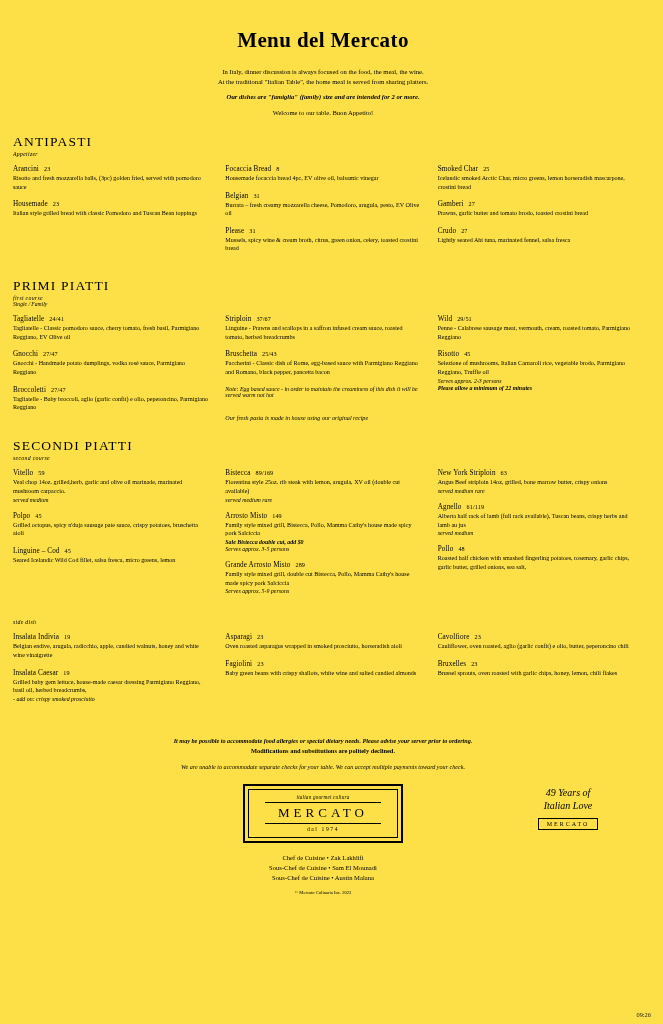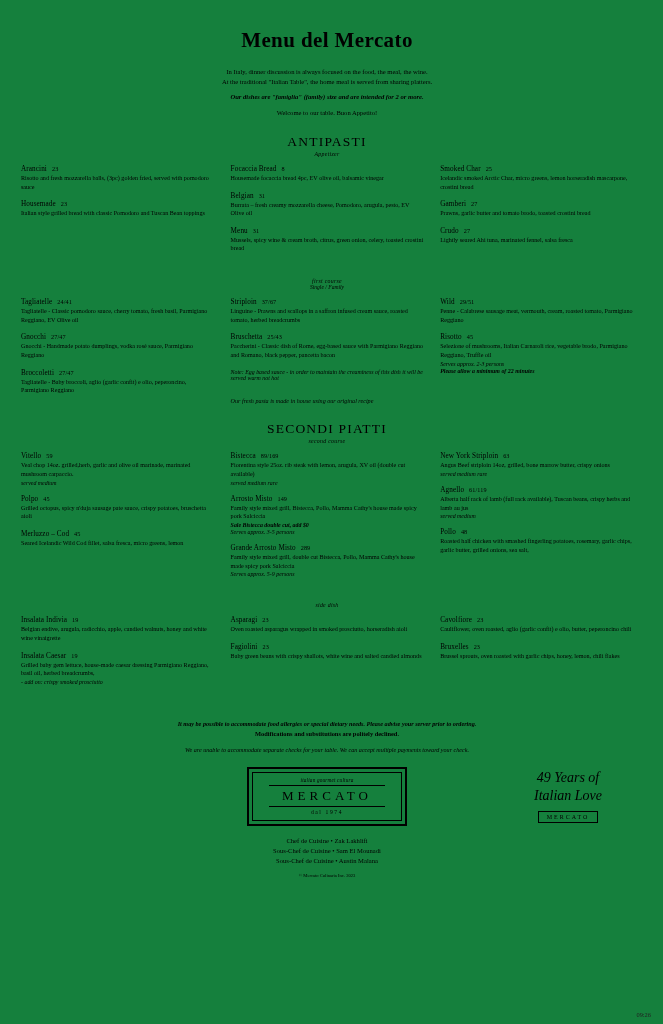--- a/index.html
+++ b/index.html
@@ -10,23 +10,23 @@
   body {
     width: 663px;
     height: 1024px;
     font-family: "Liberation Serif", serif;
     color: #000;
   }
   .page {
     position: relative;
     width: 663px;
     height: 1024px;
-    background: #15803d;
+    background: #fde047;
     box-sizing: border-box;
-    padding: 22px 30px 10px 21px;
+    padding: 22px 30px 10px 13px;
     overflow: hidden;
   }
   .menu-title {
     text-align: center;
     font-size: 21px;
     font-weight: bold;
     letter-spacing: 0.4px;
     margin: 6px 0 14px 0;
   }
   .intro {
@@ -39,21 +39,21 @@
     font-weight: bold;
     font-style: italic;
     display: block;
     margin-top: 5px;
   }
   .intro .welcome {
     display: block;
     margin-top: 5px;
   }
   .section-head {
-    text-align: center;
+    text-align: left;
     margin-top: 16px;
     margin-bottom: 8px;
   }
   .section-head .name {
     font-size: 13.5px;
     letter-spacing: 1.2px;
   }
   .section-head .sub {
     font-size: 5.8px;
     font-style: italic;
@@ -163,21 +163,21 @@
     margin: 2px 10px;
   }
   .anniv {
     position: absolute;
     right: 10px;
     top: 2px;
     text-align: center;
     width: 110px;
   }
   .anniv .yrs {
-    font-size: 14px;
+    font-size: 10px;
     font-style: italic;
     line-height: 1.3;
   }
   .anniv .badge {
     display: inline-block;
     margin-top: 4px;
     border: 1px solid #000;
     padding: 2px 8px;
     font-size: 6px;
     letter-spacing: 2px;
@@ -233,41 +233,42 @@
     <div class="col">
       <div class="item">
         <div class="nm"><span>Focaccia Bread</span><span class="price">8</span></div>
         <div class="desc">Housemade focaccia bread 4pc, EV olive oil, balsamic vinegar</div>
       </div>
       <div class="item">
         <div class="nm"><span>Belgian</span><span class="price">31</span></div>
         <div class="desc">Burrata – fresh creamy mozzarella cheese, Pomodoro, arugula, pesto, EV Olive oil</div>
       </div>
       <div class="item">
-        <div class="nm"><span>Menu</span><span class="price">31</span></div>
+        <div class="nm"><span>Please</span><span class="price">31</span></div>
         <div class="desc">Mussels, spicy wine &amp; cream broth, citrus, green onion, celery, toasted crostini bread</div>
       </div>
     </div>
     <div class="col">
       <div class="item">
         <div class="nm"><span>Smoked Char</span><span class="price">25</span></div>
         <div class="desc">Icelandic smoked Arctic Char, micro greens, lemon horseradish mascarpone, crostini bread</div>
       </div>
       <div class="item">
         <div class="nm"><span>Gamberi</span><span class="price">27</span></div>
         <div class="desc">Prawns, garlic butter and tomato brodo, toasted crostini bread</div>
       </div>
       <div class="item">
         <div class="nm"><span>Crudo</span><span class="price">27</span></div>
         <div class="desc">Lightly seared Ahi tuna, marinated fennel, salsa fresca</div>
       </div>
     </div>
   </div>
 
   <div class="section-head">
+    <div class="name">PRIMI PIATTI</div>
     <div class="sub">first course</div>
     <div class="sub2">Single / Family</div>
   </div>
   <div class="cols">
     <div class="col">
       <div class="item">
         <div class="nm"><span>Tagliatelle</span><span class="price">24/41</span></div>
         <div class="desc">Tagliatelle - Classic pomodoro sauce, cherry tomato, fresh basil, Parmigiano Reggiano, EV Olive oil</div>
       </div>
       <div class="item">
@@ -314,21 +315,21 @@
       <div class="item">
         <div class="nm"><span>Vitello</span><span class="price">59</span></div>
         <div class="desc">Veal chop 14oz. grilled,herb, garlic and olive oil marinade, marinated mushroom carpaccio.</div>
         <div class="note">served medium</div>
       </div>
       <div class="item">
         <div class="nm"><span>Polpo</span><span class="price">45</span></div>
         <div class="desc">Grilled octopus, spicy n'duja sausage pate sauce, crispy potatoes, bruschetta aioli</div>
       </div>
       <div class="item">
-        <div class="nm"><span>Merluzzo – Cod</span><span class="price">45</span></div>
+        <div class="nm"><span>Linguine – Cod</span><span class="price">45</span></div>
         <div class="desc">Seared Icelandic Wild Cod fillet, salsa fresca, micro greens, lemon</div>
       </div>
     </div>
     <div class="col">
       <div class="item">
         <div class="nm"><span>Bistecca</span><span class="price">89/169</span></div>
         <div class="desc">Fiorentina style 25oz. rib steak with lemon, arugula, XV oil (double cut available)</div>
         <div class="note">served medium rare</div>
       </div>
       <div class="item">

